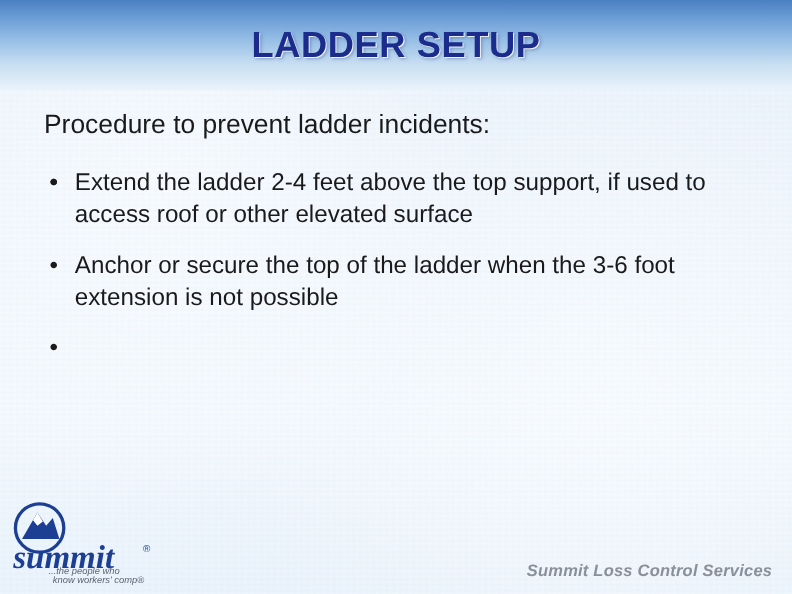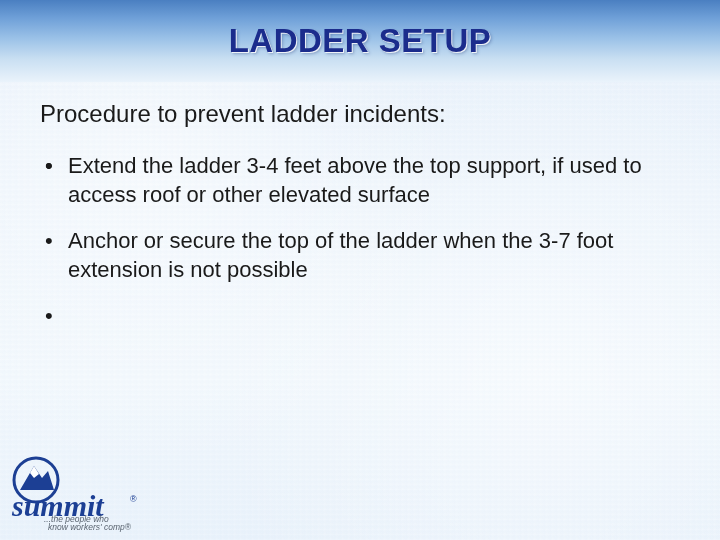--- a/index.html
+++ b/index.html
@@ -119,25 +119,25 @@
 
   <div class="content">
     <div class="lead">Procedure to prevent ladder incidents:</div>
 
     <ul class="bullets">
       <li>
         <span class="dot">•</span>
       </li>
       <li>
         <span class="dot">•</span>
-        <span>Extend the ladder 3-4 feet above the top support, if used to access roof or other elevated surface</span>
+        <span>Extend the ladder 2-4 feet above the top support, if used to access roof or other elevated surface</span>
       </li>
       <li>
         <span class="dot">•</span>
-        <span>Anchor or secure the top of the ladder when the 3-7 foot extension is not possible</span>
+        <span>Anchor or secure the top of the ladder when the 3-6 foot extension is not possible</span>
       </li>
       <li>
         <span class="dot">•</span>
       </li>
     </ul>
   </div>
 
   <div class="logo">
     <svg width="180" height="78" viewBox="0 0 180 78" xmlns="http://www.w3.org/2000/svg">
 
@@ -146,13 +146,14 @@
       <path d="M26 12 L31 20 L26 24 L22 19 Z" fill="#ffffff"></path>
 
       <text x="4" y="62" font-family="Liberation Serif, serif" font-size="30" font-weight="bold" font-style="italic" fill="#1c3f94">summit</text>
       <text x="122" y="48" font-family="Liberation Sans, sans-serif" font-size="9" fill="#1c3f94">®</text>
 
       <text x="36" y="68" font-family="Liberation Sans, sans-serif" font-size="8.5" font-style="italic" fill="#5a6470">...the people who</text>
       <text x="40" y="76" font-family="Liberation Sans, sans-serif" font-size="8.5" font-style="italic" fill="#5a6470">know workers' comp®</text>
     </svg>
   </div>
 
+  <div class="footer-text">Summit Loss Control Services</div>
 </div>
 
 </body></html>

